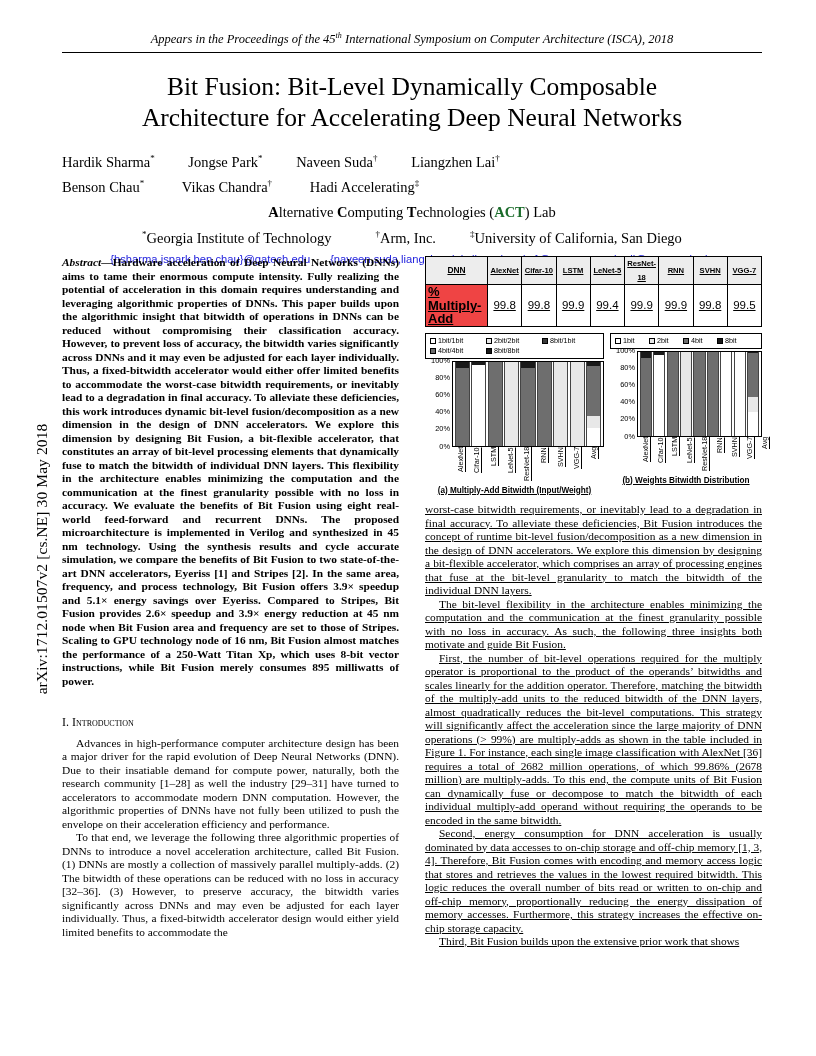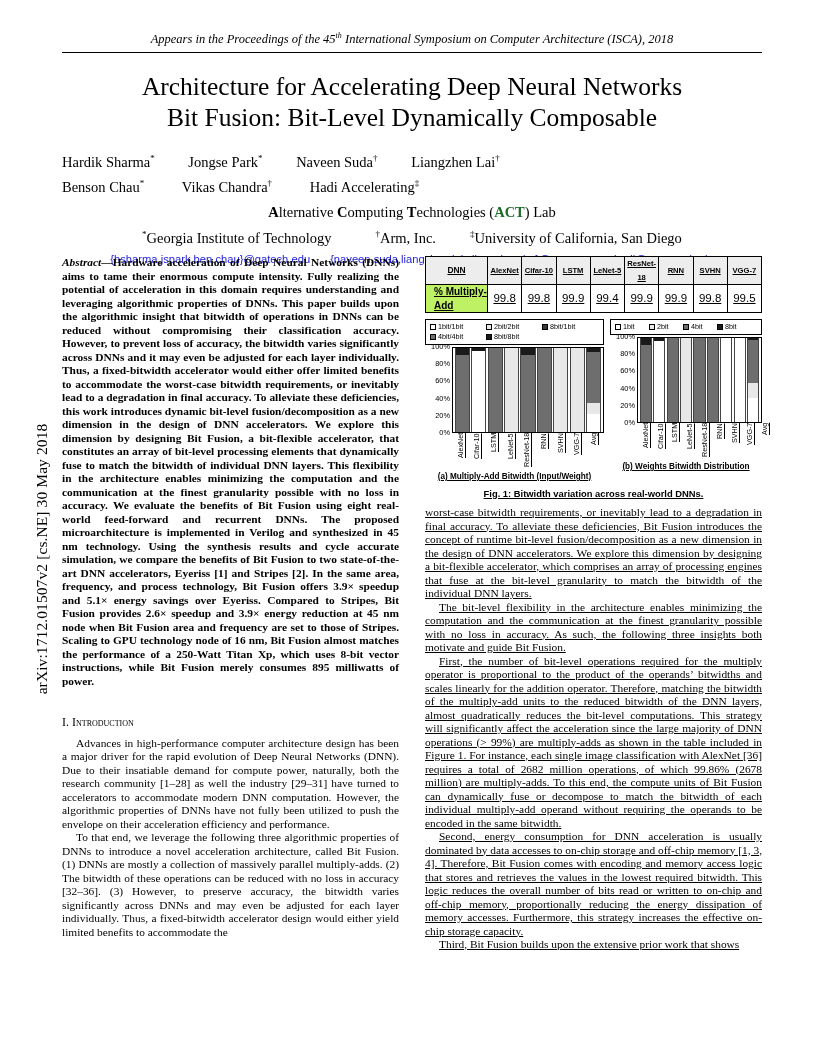--- a/index.html
+++ b/index.html
@@ -139,22 +139,22 @@
     padding: 0;
     height: 15px;
   }
   table.dnn-table th {
     font-size: 7.6px;
     font-weight: bold;
     background: #ededed;
   }
   table.dnn-table th.c0 { font-size: 8.4px; width: 62px; }
   table.dnn-table td.c0 {
-    font-size: 10px; font-weight: bold; background: #bef264;
-    text-align: left; padding-left: 8px;
+    font-size: 13px; font-weight: bold; background: #ef4444;
+    text-align: left; padding-left: 2px;
   }
   table.dnn-table td { font-size: 11.5px; height: 17px; }
 
   .charts {
     display: flex;
     margin-top: 6px;
     gap: 6px;
   }
   .chartbox { position: relative; }
   .chartbox.a { width: 179px; }
@@ -247,22 +247,22 @@
 <div id="arxiv-stamp">arXiv:1712.01507v2  [cs.NE]  30 May 2018</div>
 
 <div id="page">
 
   <div class="venue">
     <span>Appears in the Proceedings of the 45</span><sup>th</sup><span> International Symposium on Computer Architecture (ISCA), 2018</span>
   </div>
   <div class="rule"></div>
 
   <div class="title">
+    <div>Bit Fusion: Bit-Level Dynamically Composable</div>
     <div>Architecture for Accelerating Deep Neural Networks</div>
-    <div>Bit Fusion: Bit-Level Dynamically Composable</div>
   </div>
 
   <div class="authors">
     <div class="row">
       <span class="nm">Hardik Sharma</span><sup>*</sup><span class="gap-a"></span>
       <span class="nm">Jongse Park</span><sup>*</sup><span class="gap-a"></span>
       <span class="nm">Naveen Suda</span><sup>†</sup><span class="gap-a"></span>
       <span class="nm">Liangzhen Lai</span><sup>†</sup>
     </div>
     <div class="row">
@@ -451,21 +451,20 @@
                 <div class="xlab">RNN</div>
                 <div class="xlab">SVHN</div>
                 <div class="xlab">VGG-7</div>
                 <div class="xlab">Avg</div>
               </div>
             <div class="subcap">(b) Weights Bitwidth Distribution</div>
           </div>
 
         </div>
 
-        <div class="figcap">Fig. 1: Bitwidth variation across real-world DNNs.</div>
       </div>
 
       <p class="noind">worst-case bitwidth requirements, or inevitably lead to a degradation in final accuracy. To alleviate these deficiencies, Bit Fusion introduces the concept of runtime bit-level fusion/decomposition as a new dimension in the design of DNN accelerators. We explore this dimension by designing a bit-flexible accelerator, which comprises an array of processing engines that fuse at the bit-level granularity to match the bitwidth of the individual DNN layers.</p>
       <p>The bit-level flexibility in the architecture enables minimizing the computation and the communication at the finest granularity possible with no loss in accuracy. As such, the following three insights both motivate and guide Bit Fusion.</p>
       <p>First, the number of bit-level operations required for the multiply operator is proportional to the product of the operands’ bitwidths and scales linearly for the addition operator. Therefore, matching the bitwidth of the multiply-add units to the reduced bitwidth of the DNN layers, almost quadratically reduces the bit-level computations. This strategy will significantly affect the acceleration since the large majority of DNN operations (&gt; 99%) are multiply-adds as shown in the table included in Figure 1. For instance, each single image classification with AlexNet [36] requires a total of 2682 million operations, of which 99.86% (2678 million) are multiply-adds. To this end, the compute units of Bit Fusion can dynamically fuse or decompose to match the bitwidth of each individual multiply-add operand without requiring the operands to be encoded in the same bitwidth.</p>
       <p>Second, energy consumption for DNN acceleration is usually dominated by data accesses to on-chip storage and off-chip memory [1, 3, 4]. Therefore, Bit Fusion comes with encoding and memory access logic that stores and retrieves the values in the lowest required bitwidth. This logic reduces the overall number of bits read or written to on-chip and off-chip memory, proportionally reducing the energy dissipation of memory accesses. Furthermore, this strategy increases the effective on-chip storage capacity.</p>
       <p>Third, Bit Fusion builds upon the extensive prior work that shows</p>
     </div>
 
   </div>

